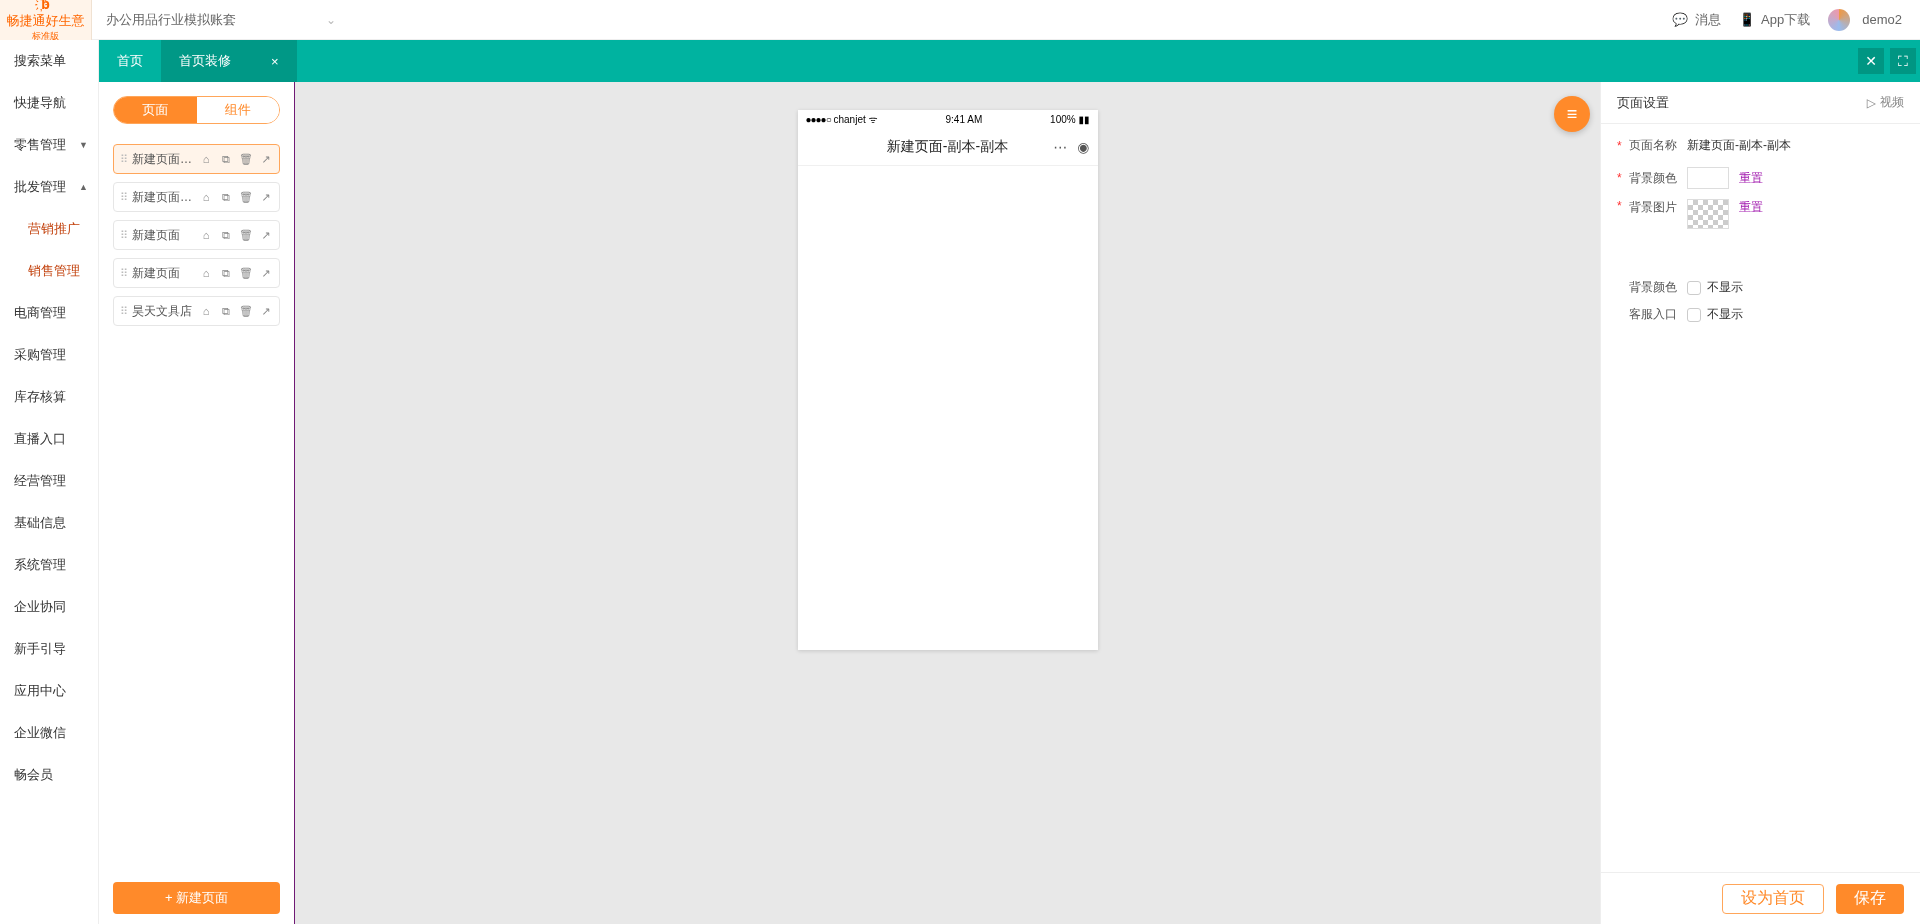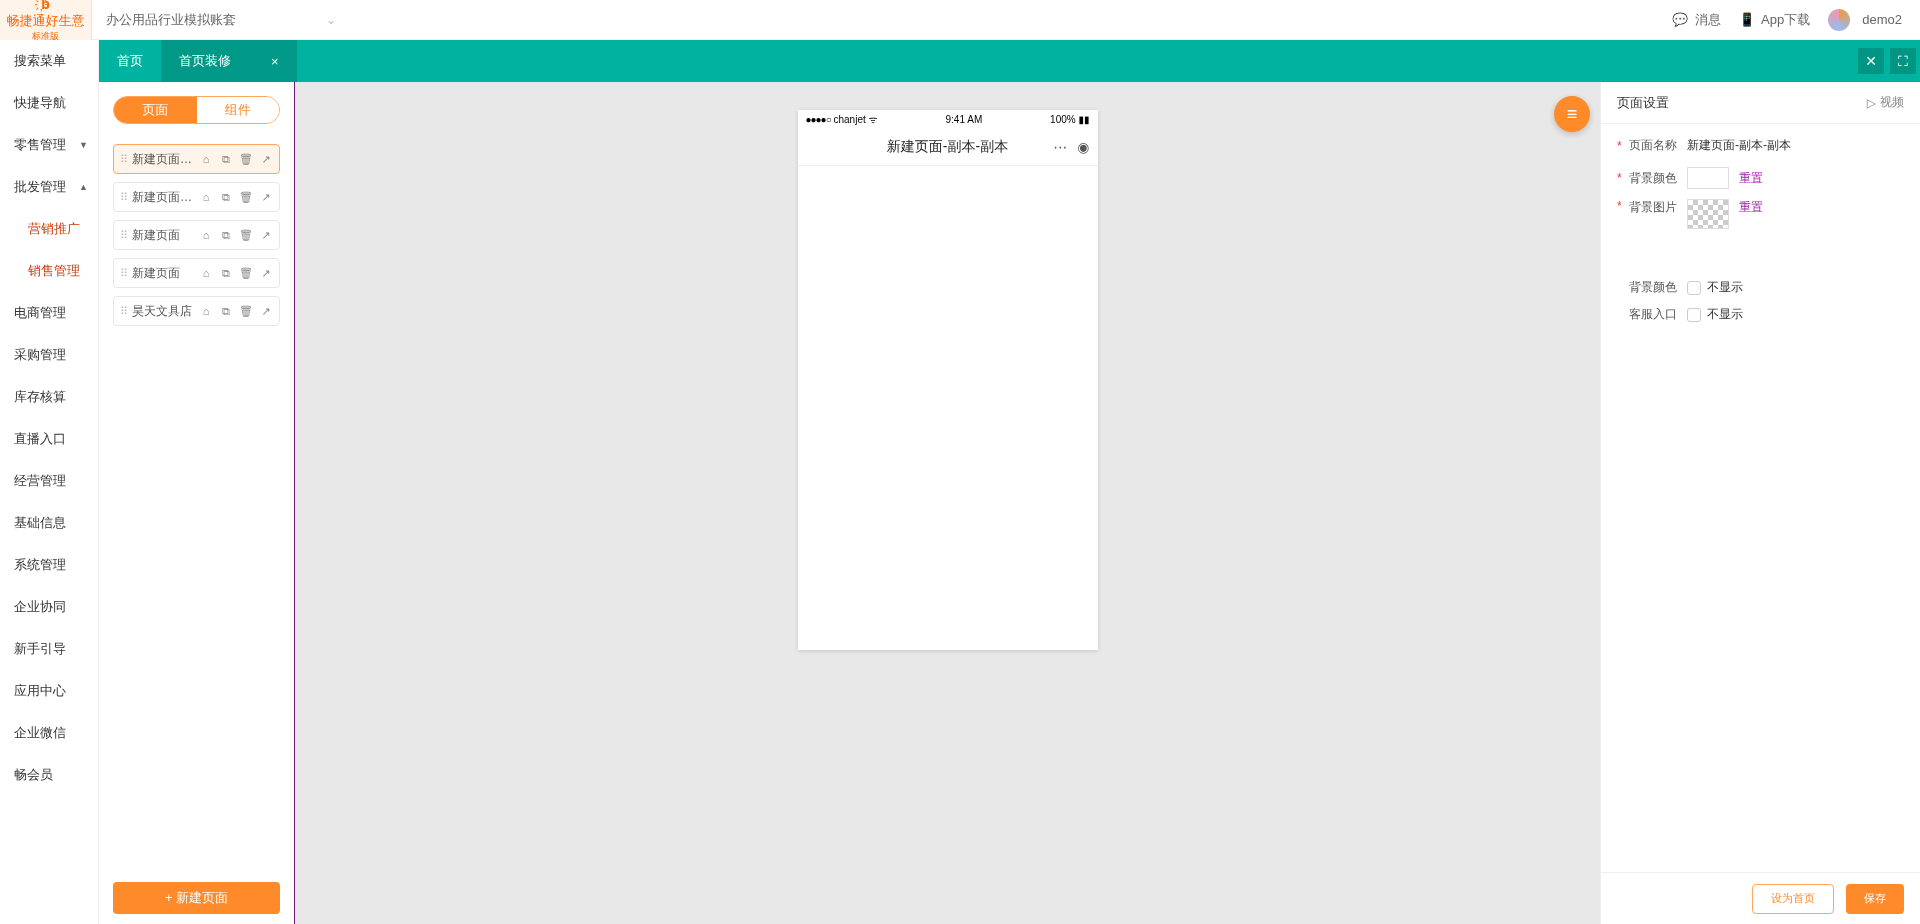--- a/index.html
+++ b/index.html
@@ -70,21 +70,21 @@
 .form-row .lbl { width: 58px; color: #555; }
 .text-input { flex: 1; border: none; border-bottom: 1px solid transparent; padding: 4px 0; font-size: 12px; color: #333; outline: none; }
 .swatch { width: 42px; height: 22px; border: 1px solid #ddd; background: #fff; margin-right: 10px; cursor: pointer; }
 .swatch.checker { background-image: linear-gradient(45deg,#ccc 25%,transparent 25%),linear-gradient(-45deg,#ccc 25%,transparent 25%),linear-gradient(45deg,transparent 75%,#ccc 75%),linear-gradient(-45deg,transparent 75%,#ccc 75%); background-size: 10px 10px; background-position: 0 0,0 5px,5px -5px,-5px 0; }
 .reset-link { color: #a21caf; font-size: 12px; cursor: pointer; }
 .divider-space { height: 40px; }
 .checkbox { width: 14px; height: 14px; border: 1px solid #ccc; border-radius: 3px; margin-right: 6px; display: inline-flex; align-items: center; justify-content: center; font-size: 10px; color: #fff; cursor: pointer; }
 .checkbox.checked { background: #ff8a2a; border-color: #ff8a2a; }
 .hint { color: #888; font-size: 11px; margin-left: 6px; }
 .settings-footer { margin-top: auto; height: 52px; border-top: 1px solid #eee; display: flex; align-items: center; justify-content: flex-end; gap: 12px; padding: 0 16px; }
-.btn { height: 30px; padding: 0 18px; border-radius: 4px; font-size: 11px; display: flex; align-items: center; cursor: pointer; }
+.btn { height: 30px; padding: 0 18px; border-radius: 4px; font-size: 16px; display: flex; align-items: center; cursor: pointer; }
 .btn-secondary { border: 1px solid #ffa65a; color: #ff8a2a; background: #fff; }
 .btn-primary { background: #ff8a2a; color: #fff; }
 </style>
 </head>
 <body>
 
 <div class="topbar">
   <div class="logo-box">
     <span class="logo-glyph">҉b</span>
     <span style="font-size:13px;">畅捷通好生意</span>

